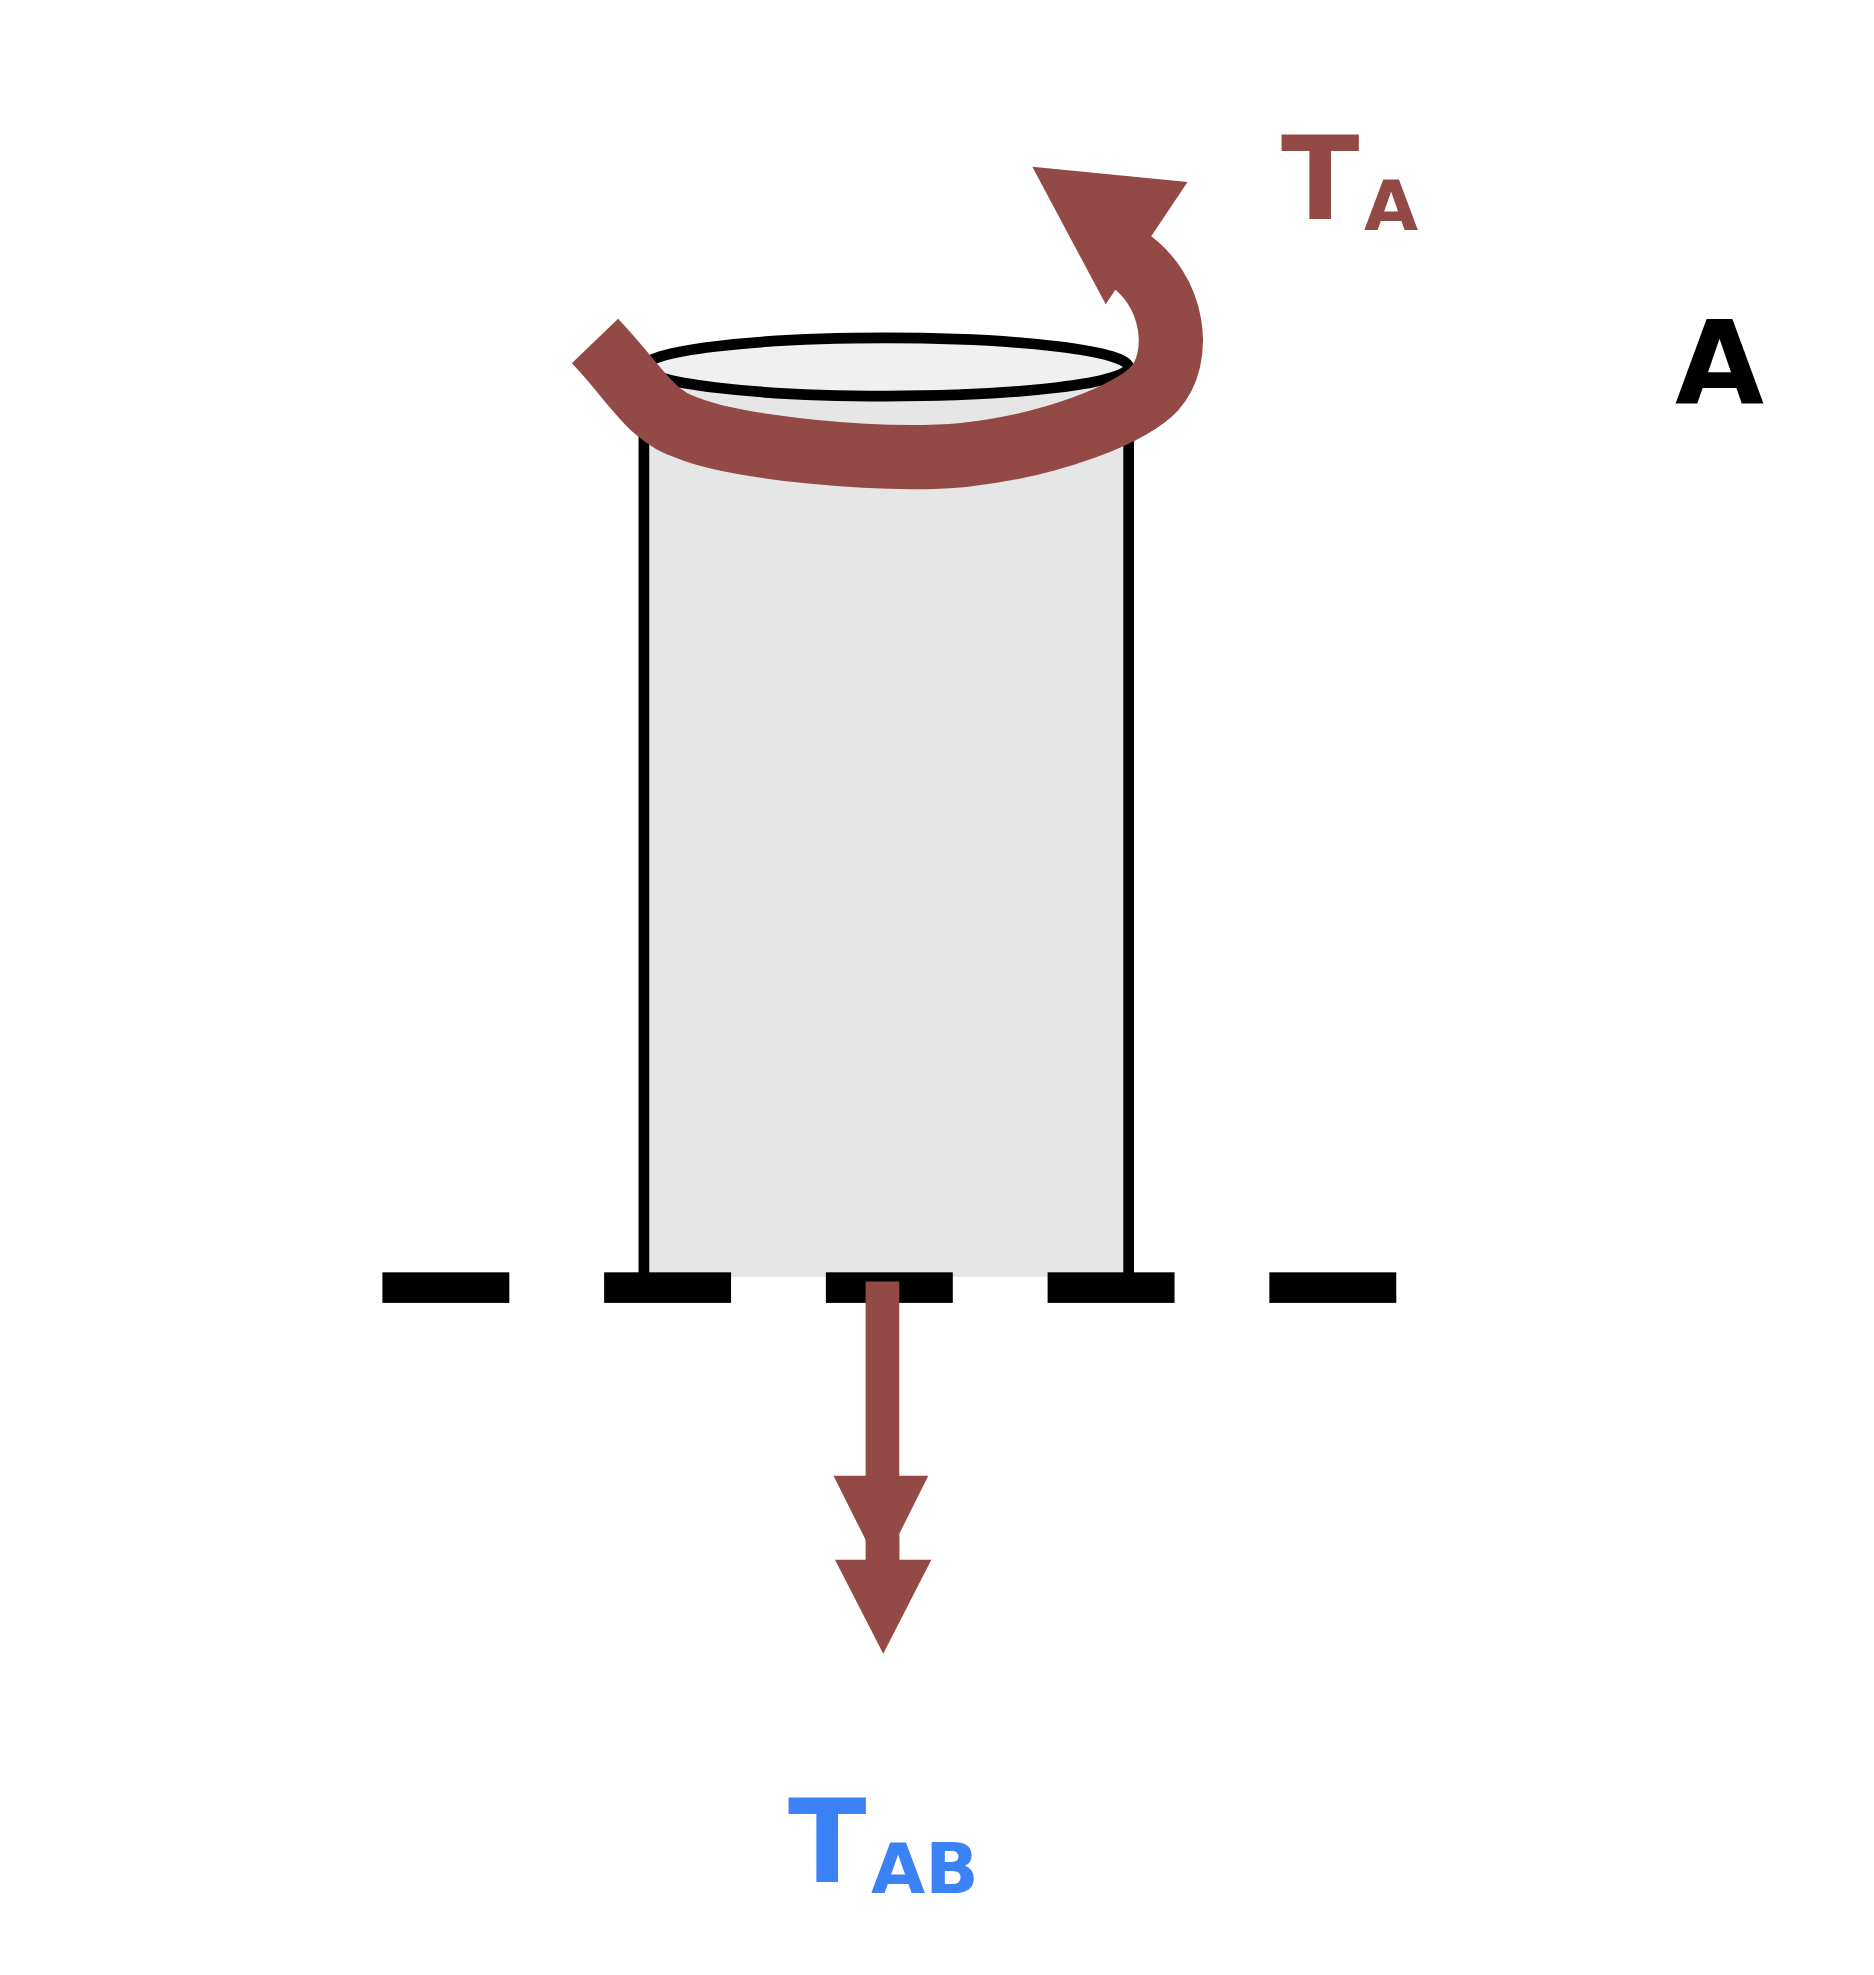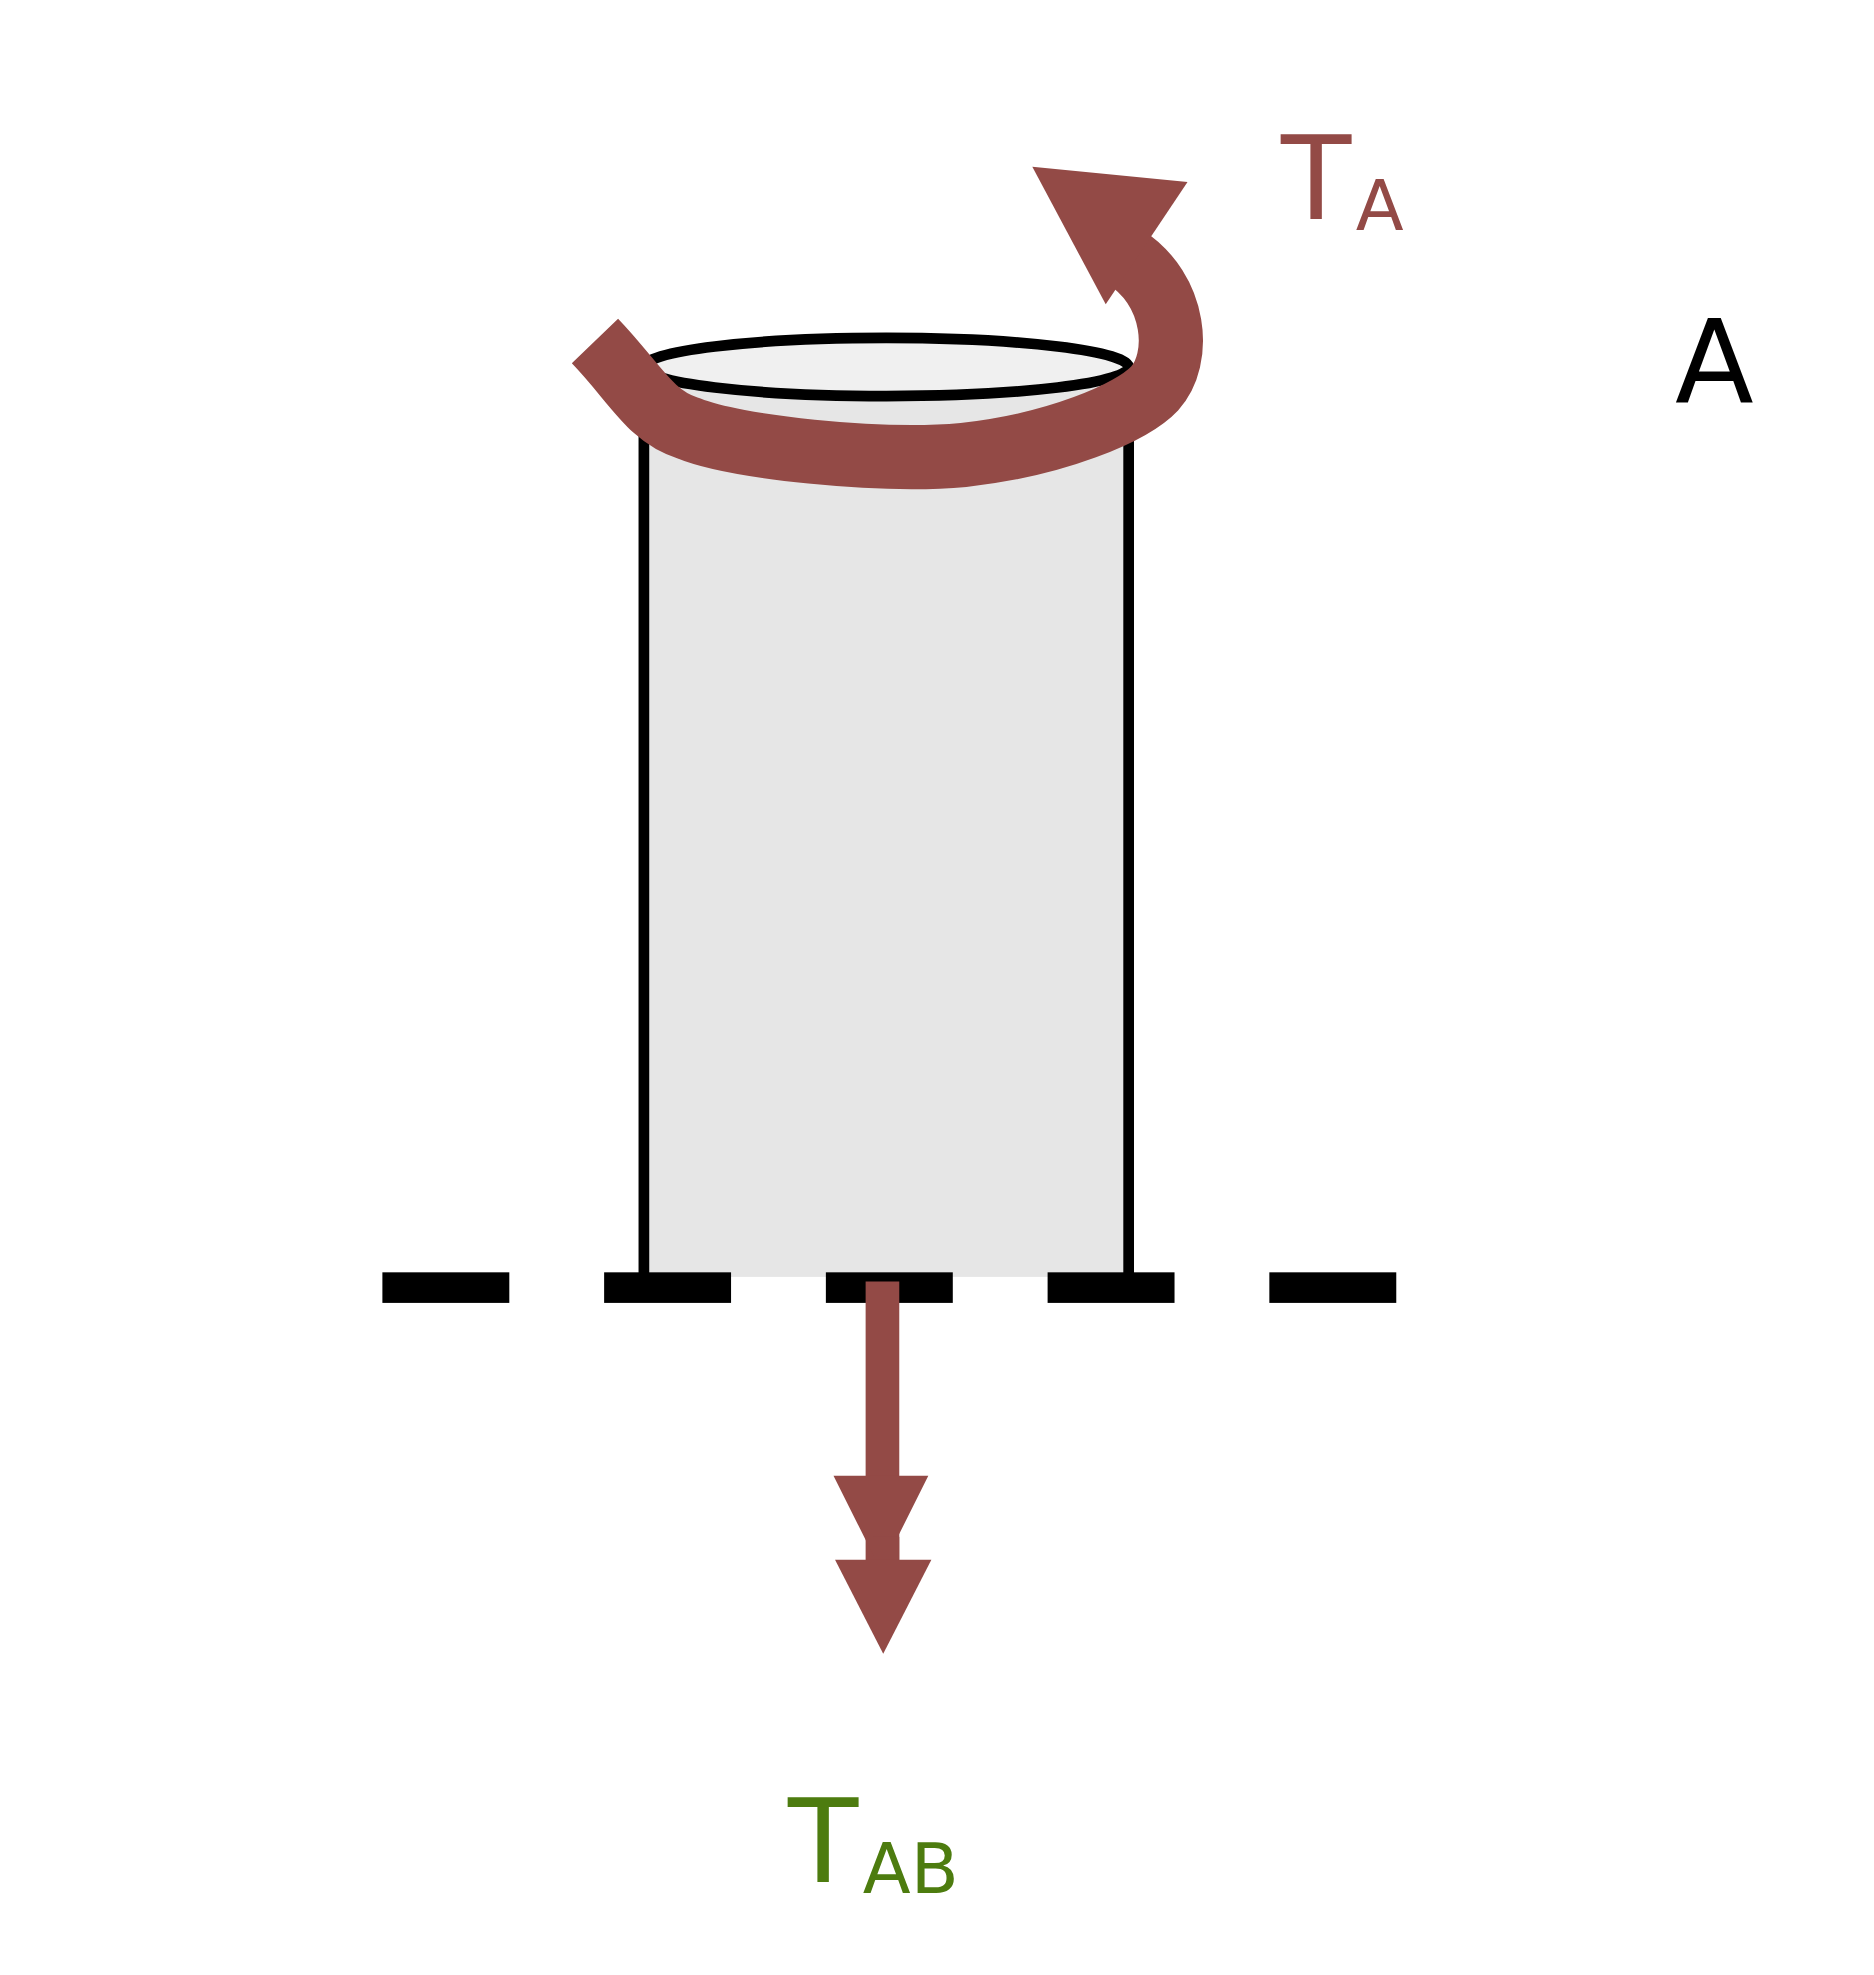--- a/index.html
+++ b/index.html
@@ -1,19 +1,19 @@
 <!DOCTYPE html>
 <html style="font-size:12.2px"><head>
   <meta charset="utf-8">
   <style>
     html, body { margin: 0; padding: 0; background: #ffffff; }
     body { width: 1875px; height: 1975px; position: relative; overflow: hidden;
            font-family: "DejaVu Sans", "Liberation Sans", sans-serif; }
     #canvas { position: absolute; left: 0; top: 0; width: 1875px; height: 1975px; }
-    .label { position: absolute; font-weight: normal; line-height: 1; white-space: nowrap; }
+    .label { position: absolute; font-weight: bold; line-height: 1; white-space: nowrap; }
     .label .main { font-size: 115px; }
     .label .sub { font-size: 70px; position: relative; top: 10.7px; margin-left: 4.6px; }
     #label-ta { left: 1281px; top: 122px; }
     #label-tab { left: 788px; top: 1785px; }
     #label-a { left: 1675px; top: 306px; font-size: 115px; }
   </style>
 </head>
 <body>
 
 <svg id="canvas" width="1875" height="1975" viewBox="0 0 2452 2583" xmlns="http://www.w3.org/2000/svg">
@@ -43,18 +43,18 @@
     <polygon points="1090,1930 1214,1930 1152,2054"></polygon>
     <rect x="1142" y="2010" width="34" height="50"></rect>
     <polygon points="1092,2040 1218,2040 1155,2163"></polygon>
   </g>
 </svg>
 
 <div id="label-ta" class="label" style="color:#934A46;">
   <span class="main">T</span><span class="sub">A</span>
 </div>
 
-<div id="label-tab" class="label" style="color:#4d7c0f;">
+<div id="label-tab" class="label" style="color:#3b82f6;">
   <span class="main">T</span><span class="sub">AB</span>
 </div>
 
 <div id="label-a" class="label" style="color:#000000;">A</div>
 
 
 </body></html>

